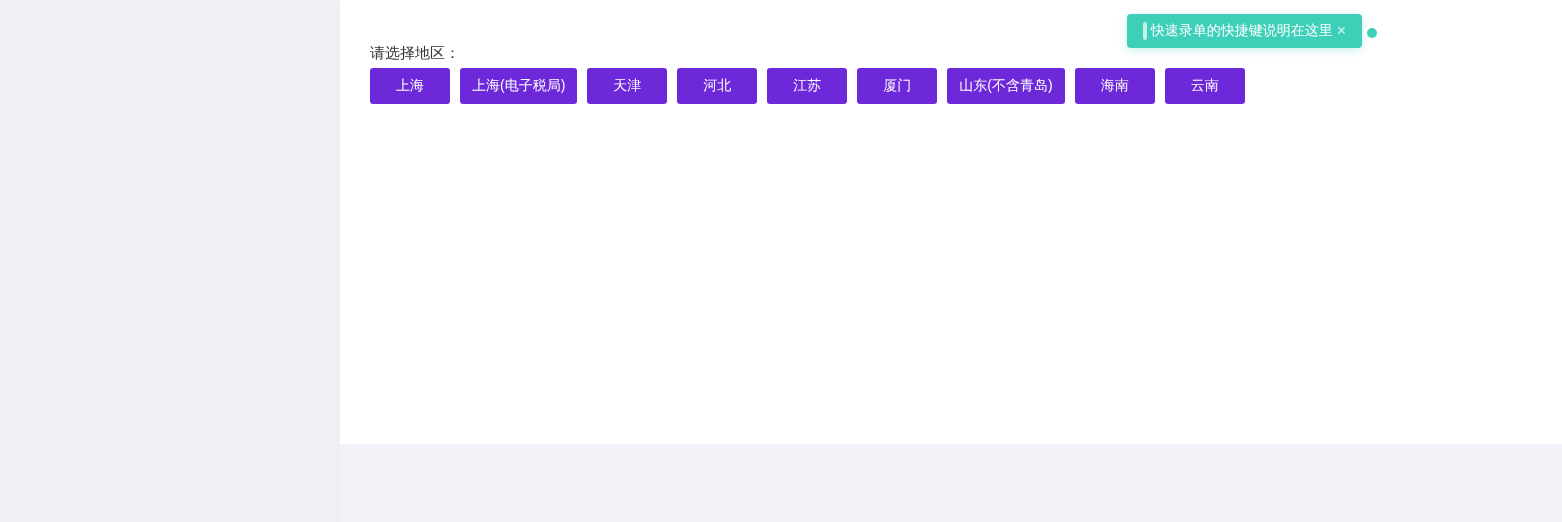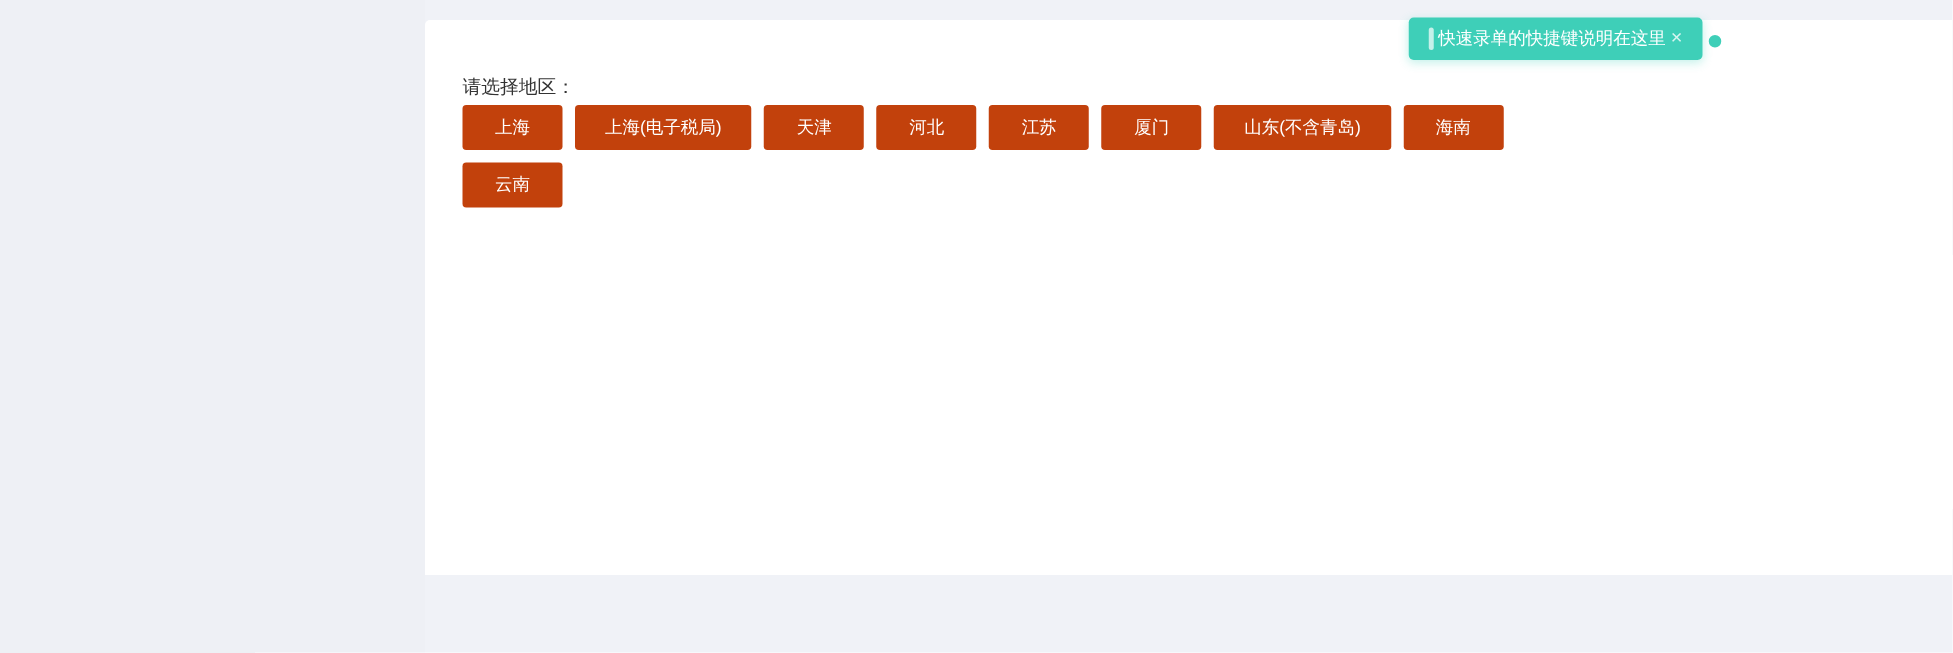--- a/index.html
+++ b/index.html
@@ -22,21 +22,21 @@
       left: 0;
       top: 0;
       width: 340px;
       height: 522px;
       background: #eef0f5;
     }
 
     .main-content {
       position: absolute;
       left: 340px;
-      top: 16px;
+      top: 0;
       width: 1222px;
       height: 444px;
       background: #ffffff;
       border-radius: 4px 0 0 0;
     }
 
     .region-label {
       position: absolute;
       top: 44px;
       left: 30px;
@@ -52,23 +52,23 @@
       display: flex;
       flex-wrap: wrap;
       gap: 10px;
       width: 900px;
     }
 
     .region-btn {
       display: inline-flex;
       align-items: center;
       justify-content: center;
-      padding: 0 24px;
+      padding: 0 12px;
       height: 36px;
-      background: #c2410c;
+      background: #6d28d9;
       border: none;
       border-radius: 3px;
       font-size: 14px;
       color: #ffffff;
       cursor: pointer;
       min-width: 80px;
       white-space: nowrap;
     }
 
     .region-btn.wide {

